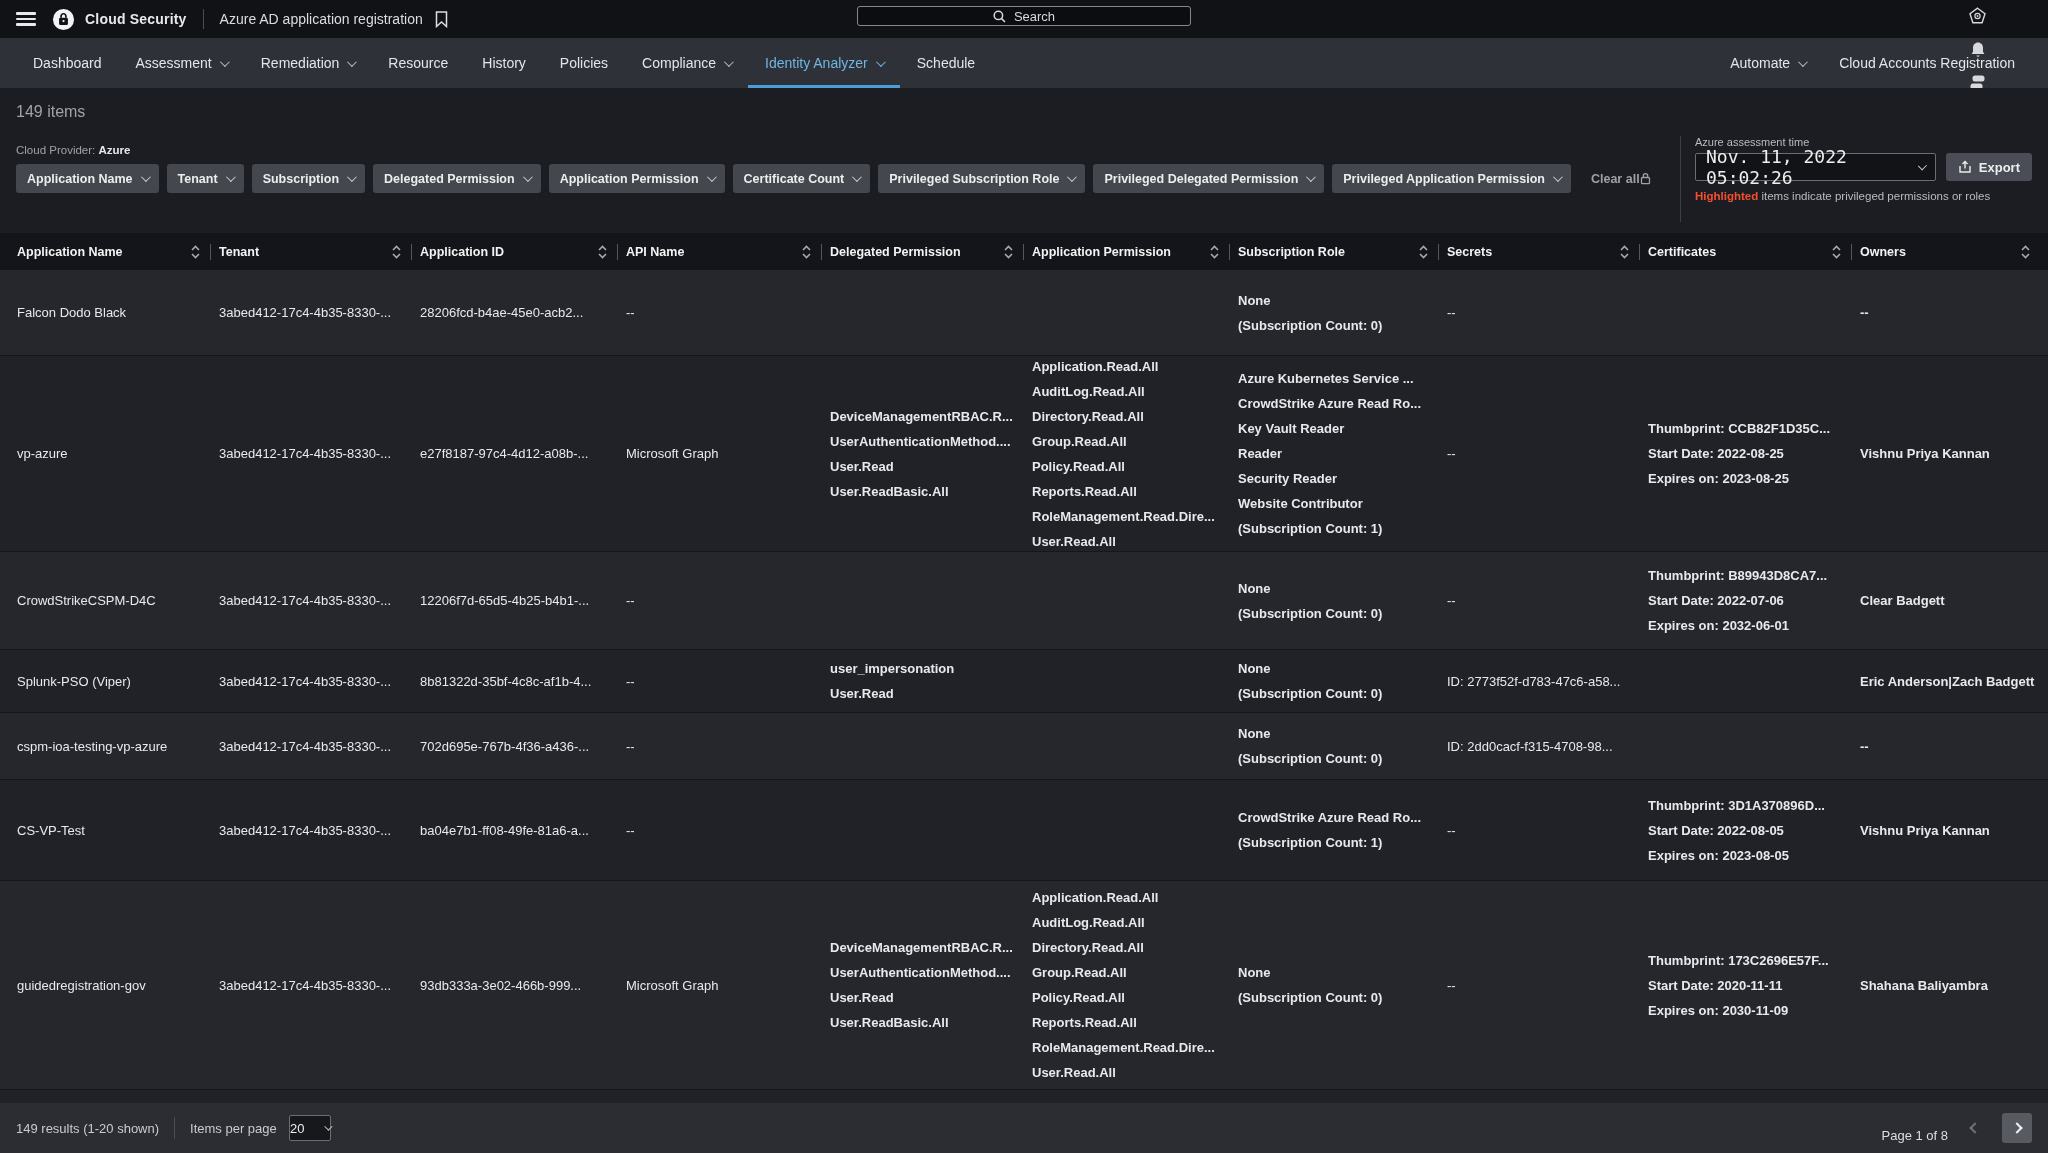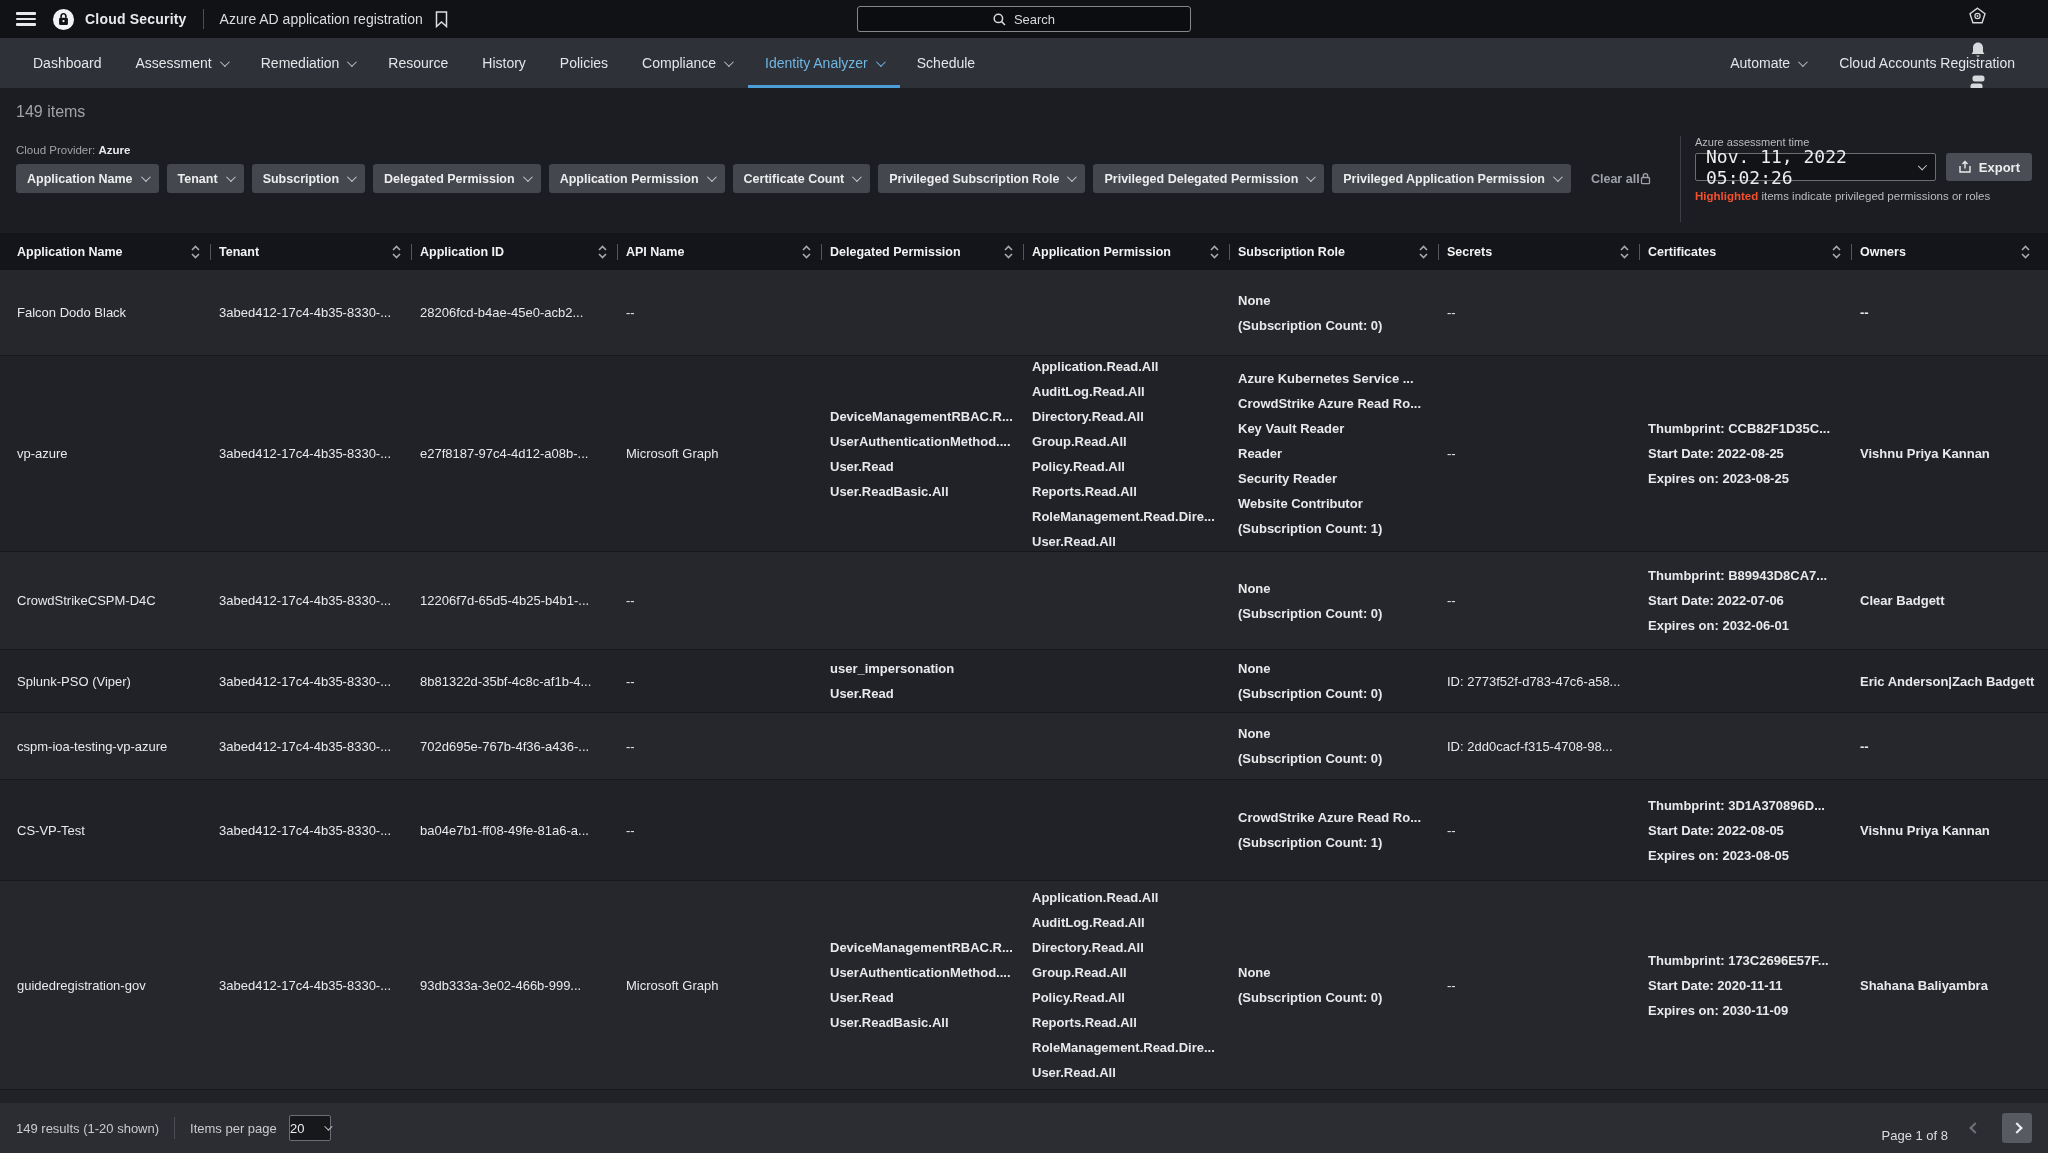--- a/index.html
+++ b/index.html
@@ -8,21 +8,21 @@
 
   
   .topbar { height:38px; background:#111216; display:flex; align-items:center; padding:12px 16px; position:relative;text-align:center; }
   .burger { display:flex; flex-direction:column; gap:3px; width:20px; cursor:pointer; margin-right:16px; }
   .burger span { display:block; height:2.5px; background:#e8e9eb; border-radius:1px; }
   .logo-badge { width:23px; height:23px; margin-right:10px; }
   .product-name { font-weight:700; font-size:14px; letter-spacing:.2px; }
   .tb-divider { width:1px; height:20px; background:#4b4d54; margin:0 16px; }
   .page-name { font-size:14px; color:#dcdde0; }
   .bookmark { margin-left:12px; display:flex; align-items:center; }
-  .searchbox { position:absolute; left:50%; top:6px; transform:translateX(-50%); width:334px; height:26px;
+  .searchbox { position:absolute; left:50%; top:6px; transform:translateX(-50%); width:334px; height:20px;
     border:1px solid #85878d; border-radius:3px; background:rgba(0,0,0,.25);
     display:flex; align-items:center; justify-content:center; gap:8px; color:#d8d9dc; font-size:13px; cursor:text; }
   .tb-right { margin-left:auto; display:flex; align-items:center; gap:15px;flex-direction:column; }
   .tb-right .txt { color:#d8d9dc; font-size:13px; }
   .caret { width:7px; height:7px; border-right:1.5px solid #c6c8cc; border-bottom:1.5px solid #c6c8cc; transform:rotate(45deg) translateY(-2px); display:inline-block; margin-left:7px; }
   .talon { display:flex; align-items:center; cursor:pointer; color:#d8d9dc; font-size:13px; }
   .tb-icon { display:flex; align-items:center; cursor:pointer; }
 
   
   .navbar { height:50px; background:#2f3138; display:flex; align-items:stretch; padding:0 16px; }

